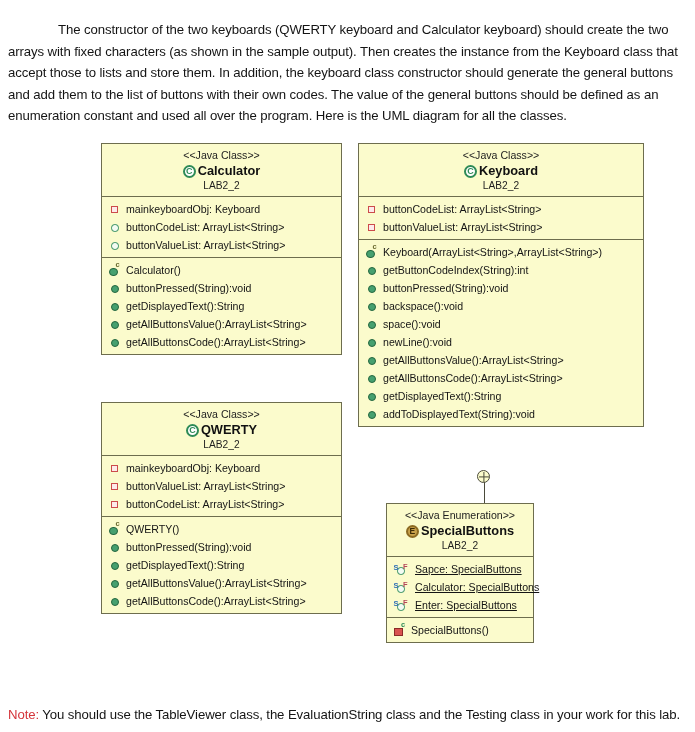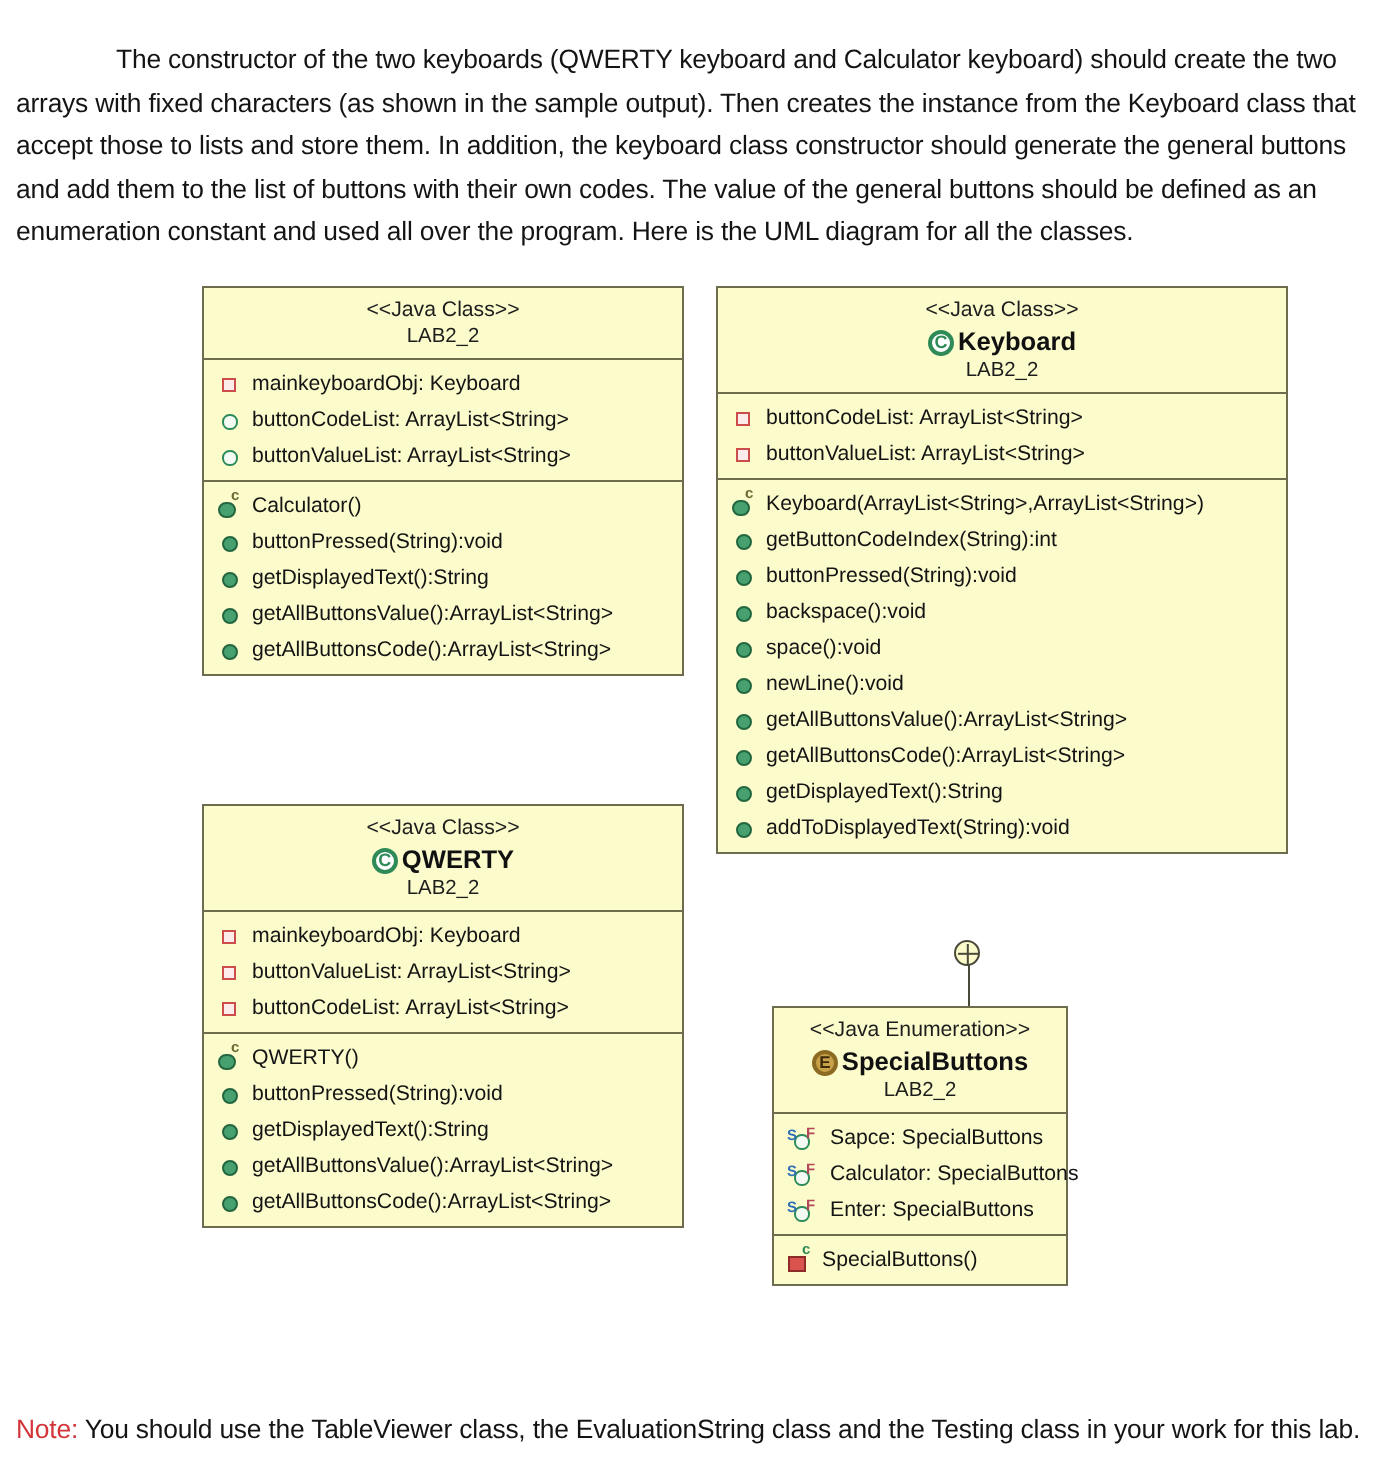--- a/index.html
+++ b/index.html
@@ -93,20 +93,21 @@
     gap: 5px;
     padding: 1.5px 6px 1.5px 7px;
     line-height: 15px;
     white-space: nowrap;
   }
   .member-text {
     font-size: 10.6px;
     color: #141414;
   }
   .member-text.underlined {
+    text-decoration: underline;
     text-underline-offset: 1px;
   }
 
   
   .ico {
     position: relative;
     width: 12px;
     height: 12px;
     flex: 0 0 12px;
     display: inline-block;
@@ -295,20 +296,24 @@
 </head>
 <body>
 
 <p class="intro-para">The constructor of the two keyboards (QWERTY keyboard and Calculator keyboard) should create the two arrays with fixed characters (as shown in the sample output). Then creates the instance from the Keyboard class that accept those to lists and store them. In addition, the keyboard class constructor should generate the general buttons and add them to the list of buttons with their own codes. The value of the general buttons should be defined as an enumeration constant and used all over the program. Here is the UML diagram for all the classes.</p>
 
 <div>
 
   <div class="uml-box" style="left:101px; top:143px; width:241px;">
     <div class="uml-header">
       <div class="stereotype">&lt;&lt;Java Class&gt;&gt;</div>
+      <div class="class-title-row">
+        <span class="ico ico-class"></span>
+        <span class="class-title">Calculator</span>
+      </div>
       <div class="pkg-name">LAB2_2</div>
     </div>
     <div class="uml-section">
       <div class="member-row">
         <span class="ico ico-priv-field"></span>
         <span class="member-text">mainkeyboardObj: Keyboard</span>
       </div>
       <div class="member-row">
         <span class="ico ico-pub-field"></span>
         <span class="member-text">buttonCodeList: ArrayList&lt;String&gt;</span>

